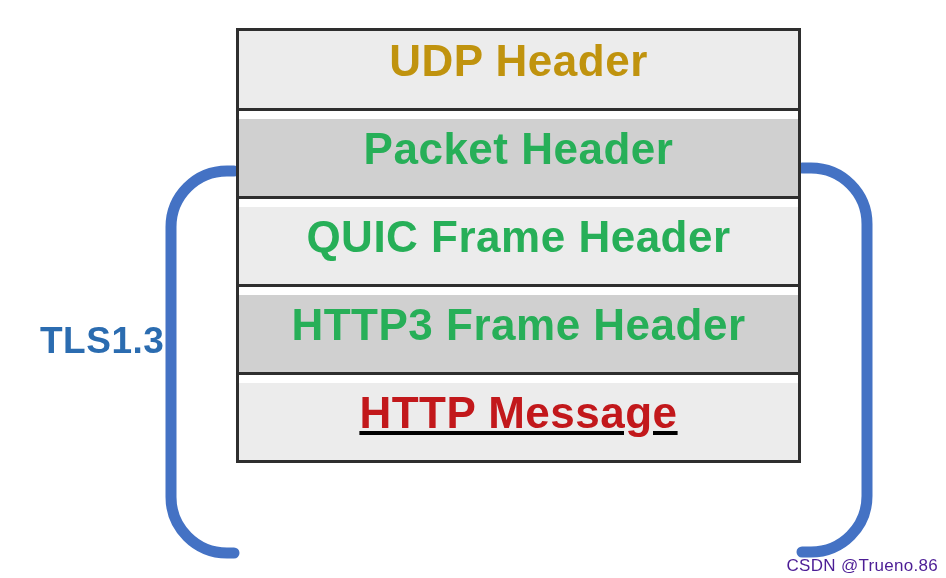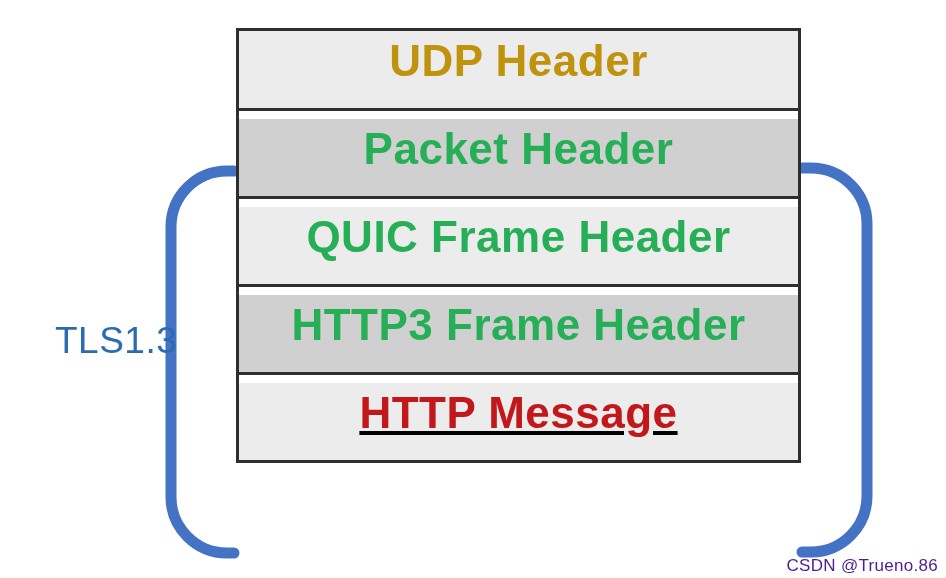--- a/index.html
+++ b/index.html
@@ -38,24 +38,24 @@
   .layer-row:last-child { border-bottom: none; text-decoration: underline; }
   .layer-label {
     font-size: 44px;
     font-weight: bold;
     letter-spacing: 0.5px;
     white-space: nowrap;
     line-height: 1;
   }
   .tls-label {
     position: absolute;
-    left: 55px;
+    left: 40px;
     top: 322px;
     font-size: 37px;
-    font-weight: normal;
+    font-weight: bold;
     letter-spacing: 0.5px;
     line-height: 1;
     text-align: center;
   }
   .watermark {
     position: absolute;
     right: 8px;
     bottom: 2px;
     font-size: 17px;
     font-weight: normal;

